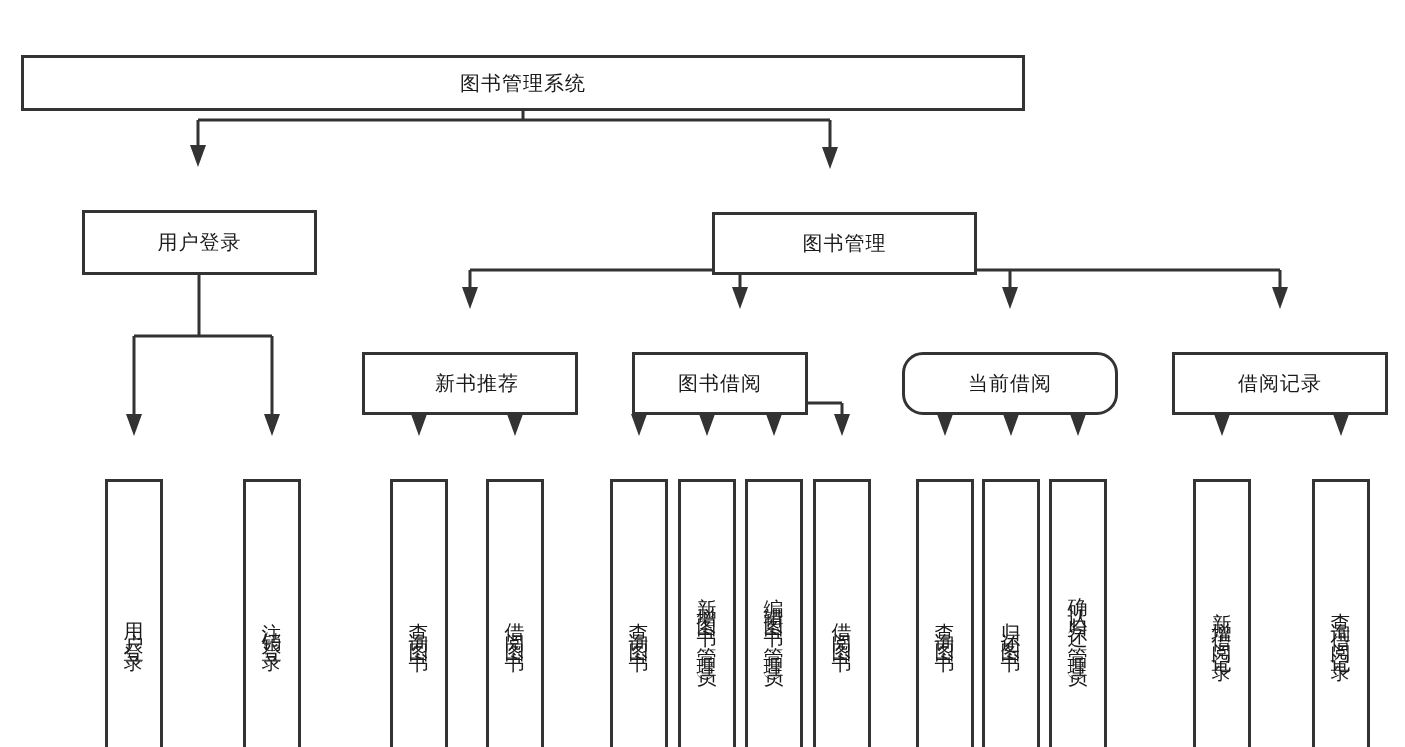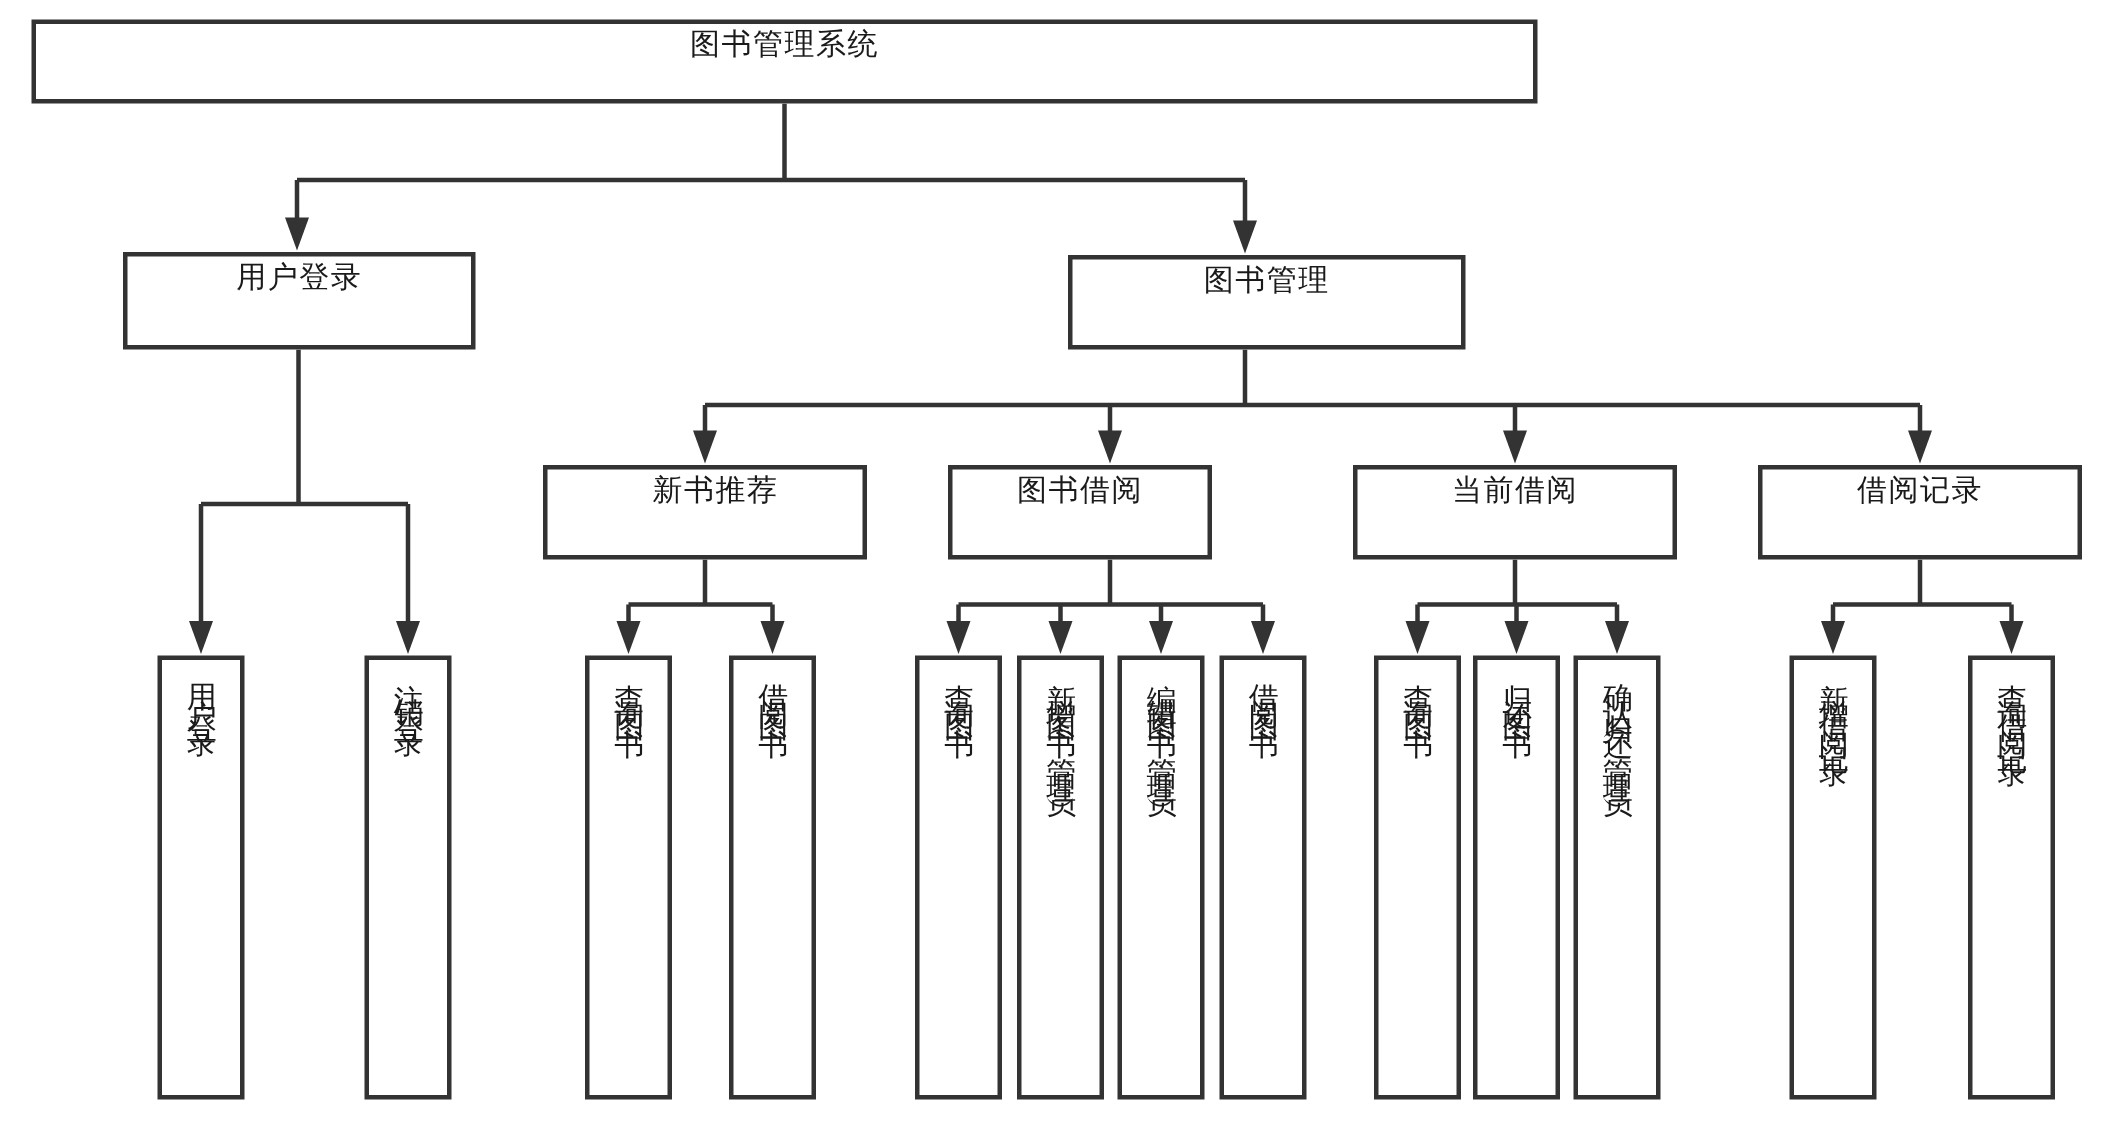--- a/index.html
+++ b/index.html
@@ -10,22 +10,24 @@
     height: 747px;
     background: #ffffff;
     font-family: "Liberation Sans", sans-serif;
     overflow: hidden;
   }
   .node {
     position: absolute;
     background: #ffffff;
     border: 3px solid #333333;
     display: flex;
+    align-items: center;
     justify-content: center;
     color: #1a1a1a;
+    margin-top: 42px;
   }
   .hbox { font-size: 20px; letter-spacing: 1px; }
   .root-box { font-size: 20px; }
   .vbox { width: 58px; height: 296px; }
   .v-label {
     writing-mode: vertical-rl;
     text-orientation: mixed;
     font-size: 20px;
     letter-spacing: 10px;
     line-height: 1;
@@ -119,21 +121,21 @@
   <div class="node hbox" style="left:712px; top:170px; width:265px; height:63px;">
     <span>图书管理</span>
   </div>
 
   <div class="node hbox" style="left:362px; top:310px; width:216px; height:63px;padding-left:14px;">
     <span>新书推荐</span>
   </div>
   <div class="node hbox" style="left:632px; top:310px; width:176px; height:63px;">
     <span>图书借阅</span>
   </div>
-  <div class="node hbox" style="left:902px; top:310px; width:216px; height:63px;">
+  <div class="node hbox" style="left:902px; top:310px; width:216px; height:63px;border-radius:21px;">
     <span>当前借阅</span>
   </div>
   <div class="node hbox" style="left:1172px; top:310px; width:216px; height:63px;">
     <span>借阅记录</span>
   </div>
 
   <div class="node vbox" style="left:105px; top:437px;">
     <span class="v-label">用户登录</span>
   </div>
   <div class="node vbox" style="left:243px; top:437px;">

